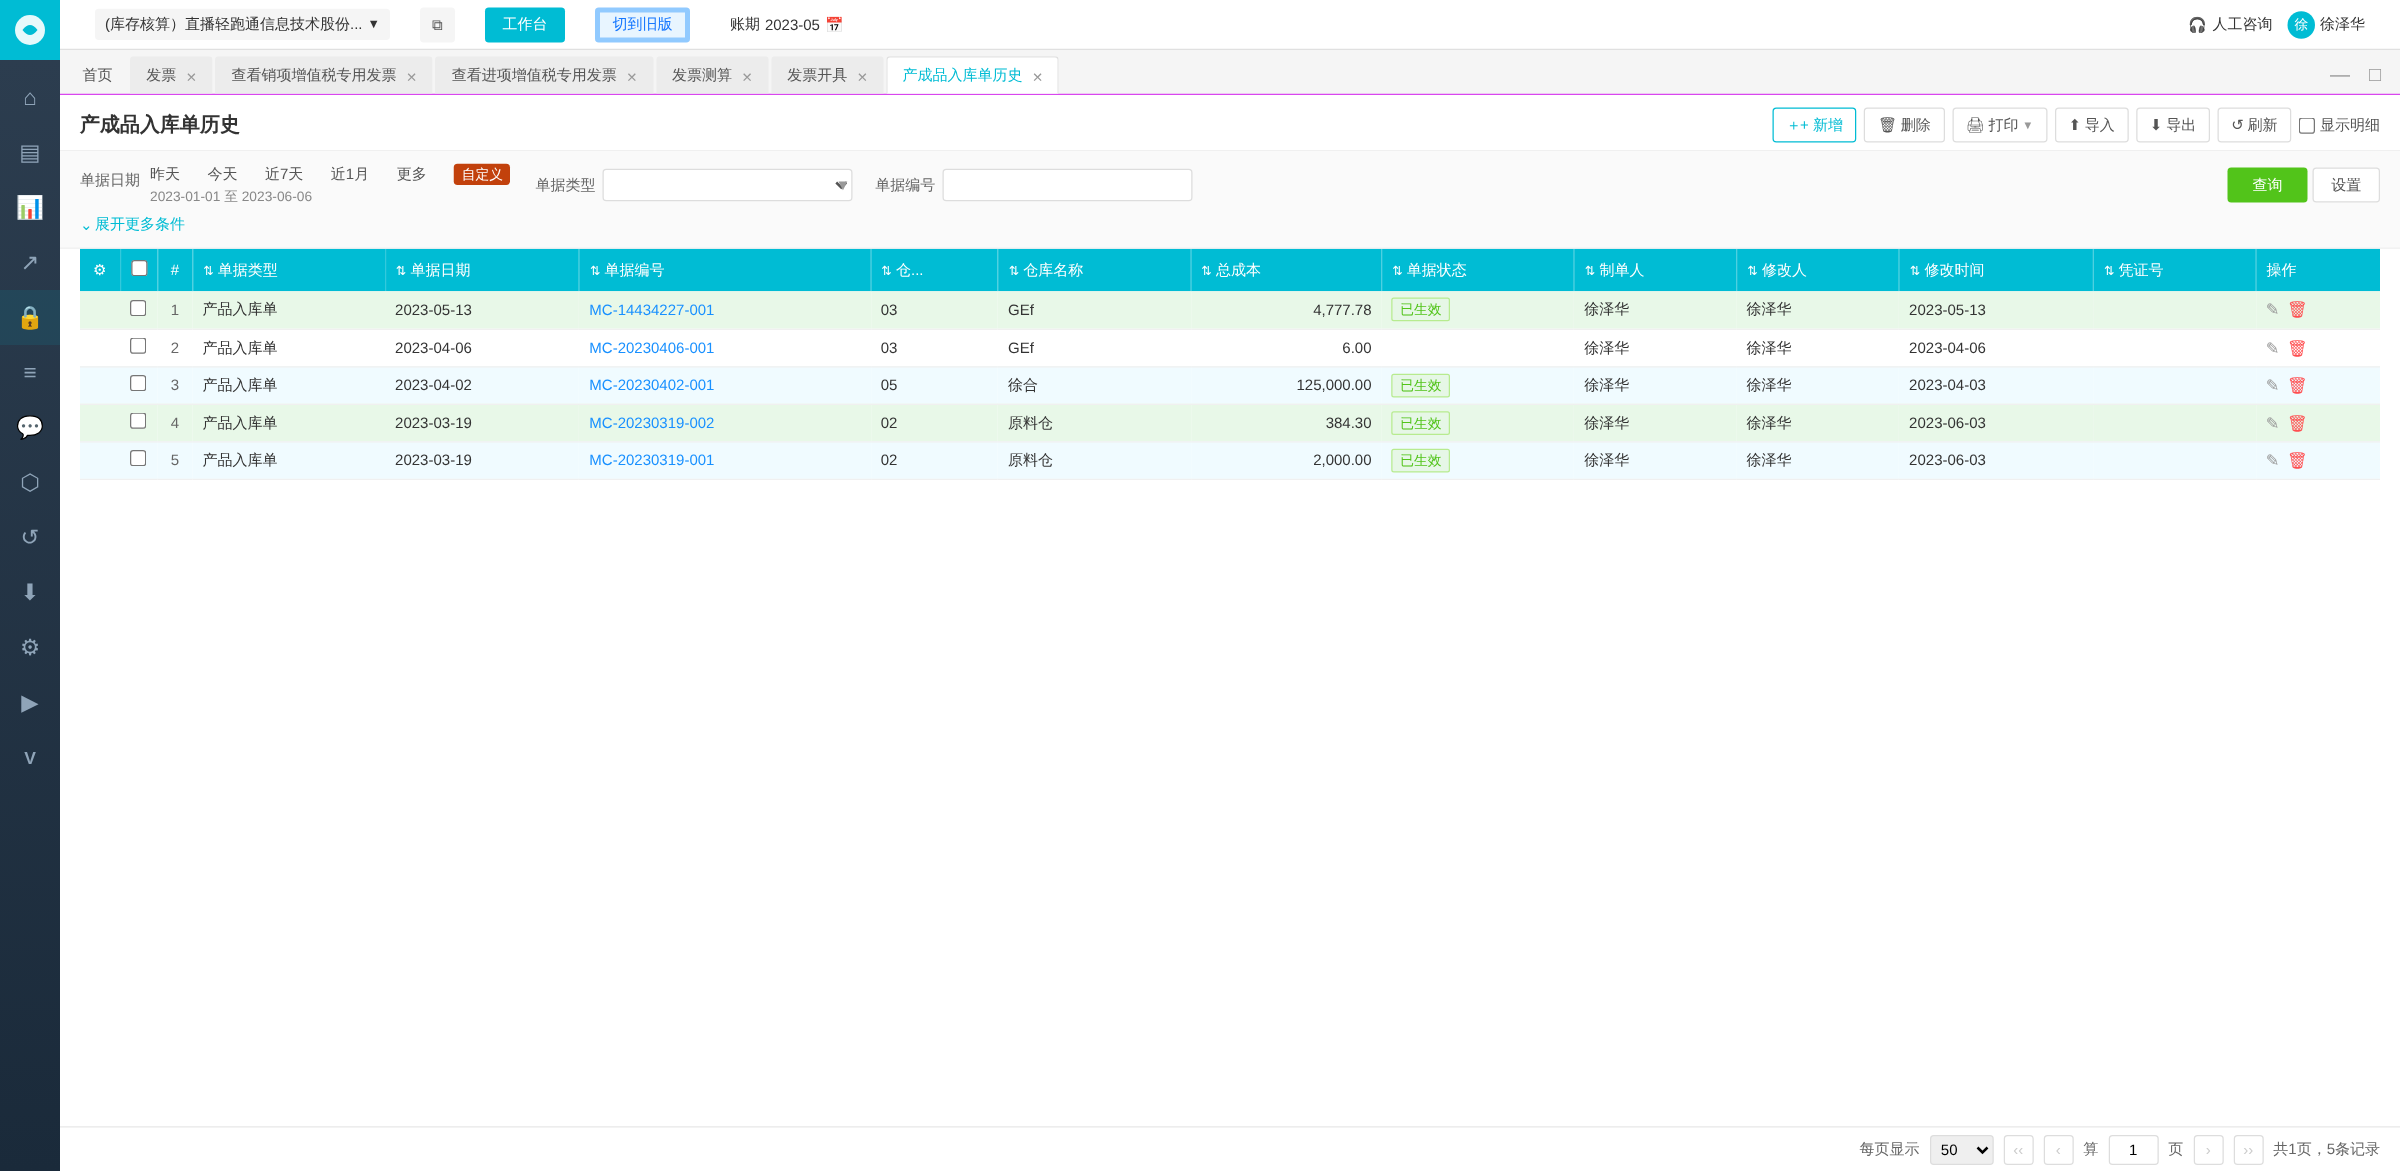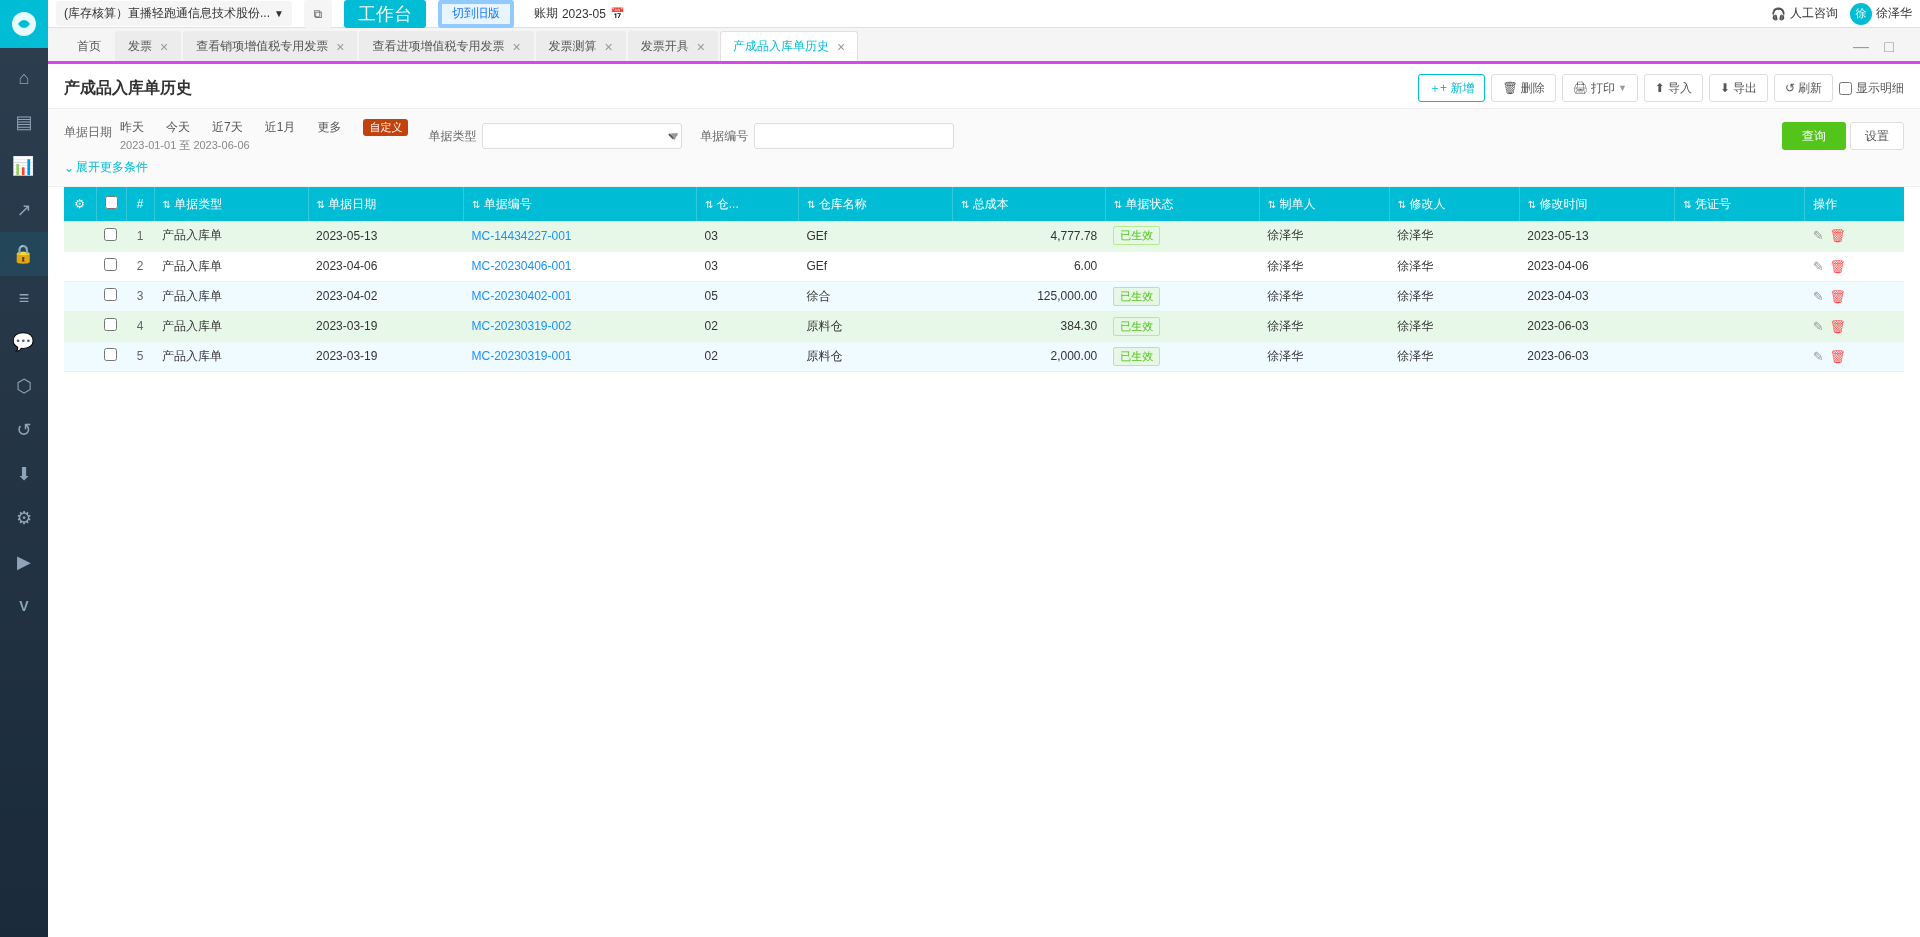--- a/index.html
+++ b/index.html
@@ -11,30 +11,30 @@
     .sidebar-logo svg { width: 28px; height: 28px; }
     .sidebar-nav { display: flex; flex-direction: column; align-items: center; width: 100%; margin-top: 8px; }
     .sidebar-item { width: 48px; height: 44px; display: flex; align-items: center; justify-content: center; color: #8fa4b8; cursor: pointer; }
     .sidebar-item:hover, .sidebar-item.active { color: #00bcd4; background: rgba(0,188,212,0.1); }
     .sidebar-icon { font-size: 18px; }
 
     
     .main { flex: 1; display: flex; flex-direction: column; overflow: hidden; }
 
     
-    .topbar { height: 28px; background: #fff; border-bottom: 1px solid #e0e0e0; display: flex; align-items: center; padding: 0 8px; gap: 12px; flex-shrink: 0; }
+    .topbar { height: 40px; background: #fff; border-bottom: 1px solid #e0e0e0; display: flex; align-items: center; padding: 0 28px; gap: 24px; flex-shrink: 0; }
     .topbar-company { font-size: 12px; color: #333; display: flex; align-items: center; gap: 4px; background: #f5f5f5; padding: 4px 8px; border-radius: 3px; }
-    .topbar-btn { height: 28px; padding: 0 14px; background: #00bcd4; color: #fff; border: none; border-radius: 3px; cursor: pointer; font-size: 18px; }
+    .topbar-btn { height: 28px; padding: 0 14px; background: #00bcd4; color: #fff; border: none; border-radius: 3px; cursor: pointer; font-size: 12px; }
     .topbar-btn-outline { height: 28px; padding: 0 10px; background: #fff; color: #666; border: 4px solid #3b82f6; border-radius: 3px; cursor: pointer; font-size: 12px; }
     .topbar-period { display: flex; align-items: center; gap: 4px; font-size: 12px; color: #333; margin-left: 8px; }
     .topbar-right { margin-left: auto; display: flex; align-items: center; gap: 12px; font-size: 12px; color: #333; }
     .topbar-user { display: flex; align-items: center; gap: 4px; }
 
     
-    .tabs { height: 36px; background: #f5f5f5; border-bottom: 3px solid #d946ef; display: flex; align-items: flex-end; padding: 0 17px; flex-shrink: 0; overflow: hidden; }
+    .tabs { height: 36px; background: #f5f5f5; border-bottom: 1px solid #d946ef; display: flex; align-items: flex-end; padding: 0 6px; flex-shrink: 0; overflow: hidden; }
     .tab { height: 30px; padding: 0 12px; display: flex; align-items: center; gap: 4px; font-size: 12px; color: #555; cursor: pointer; border: 1px solid transparent; border-bottom: none; border-radius: 3px 3px 0 0; background: #ececec; margin-right: 2px; white-space: nowrap; }
     .tab.active { background: #fff; border-color: #e0e0e0; color: #00bcd4; font-weight: 500; }
     .tab-close { font-size: 14px; color: #999; margin-left: 4px; }
     .tab-home { background: transparent; color: #555; border: none; }
 
     
     .content { flex: 1; background: #fff; overflow: auto; padding: 0; display: flex; flex-direction: column; }
 
     
     .page-header { display: flex; align-items: center; justify-content: space-between; padding: 10px 16px 6px; border-bottom: 1px solid #f0f0f0; }
@@ -442,15 +442,31 @@
           <span class="td-icon" title="编辑">✎</span>
           <span class="td-icon" title="删除" style="color:#ff4d4f;">🗑</span>
         </div>
       </td>
     </tr>
           </tbody>
       </table>
     </div>
 
 
+    <div class="pagination">
+      <span class="pagination-label">每页显示</span>
+      <select class="pagination-select">
+        <option>50</option>
+        <option>100</option>
+        <option>200</option>
+      </select>
+      <button class="page-nav disabled">‹‹</button>
+      <button class="page-nav disabled">‹</button>
+      <span class="pagination-label">算</span>
+      <input type="text" class="page-input" value="1" style="">
+      <span class="pagination-label">页</span>
+      <button class="page-nav disabled">›</button>
+      <button class="page-nav disabled">››</button>
+      <span class="page-info">共1页，5条记录</span>
+    </div>
 
   </div>
 </div>
 
 </body></html>

